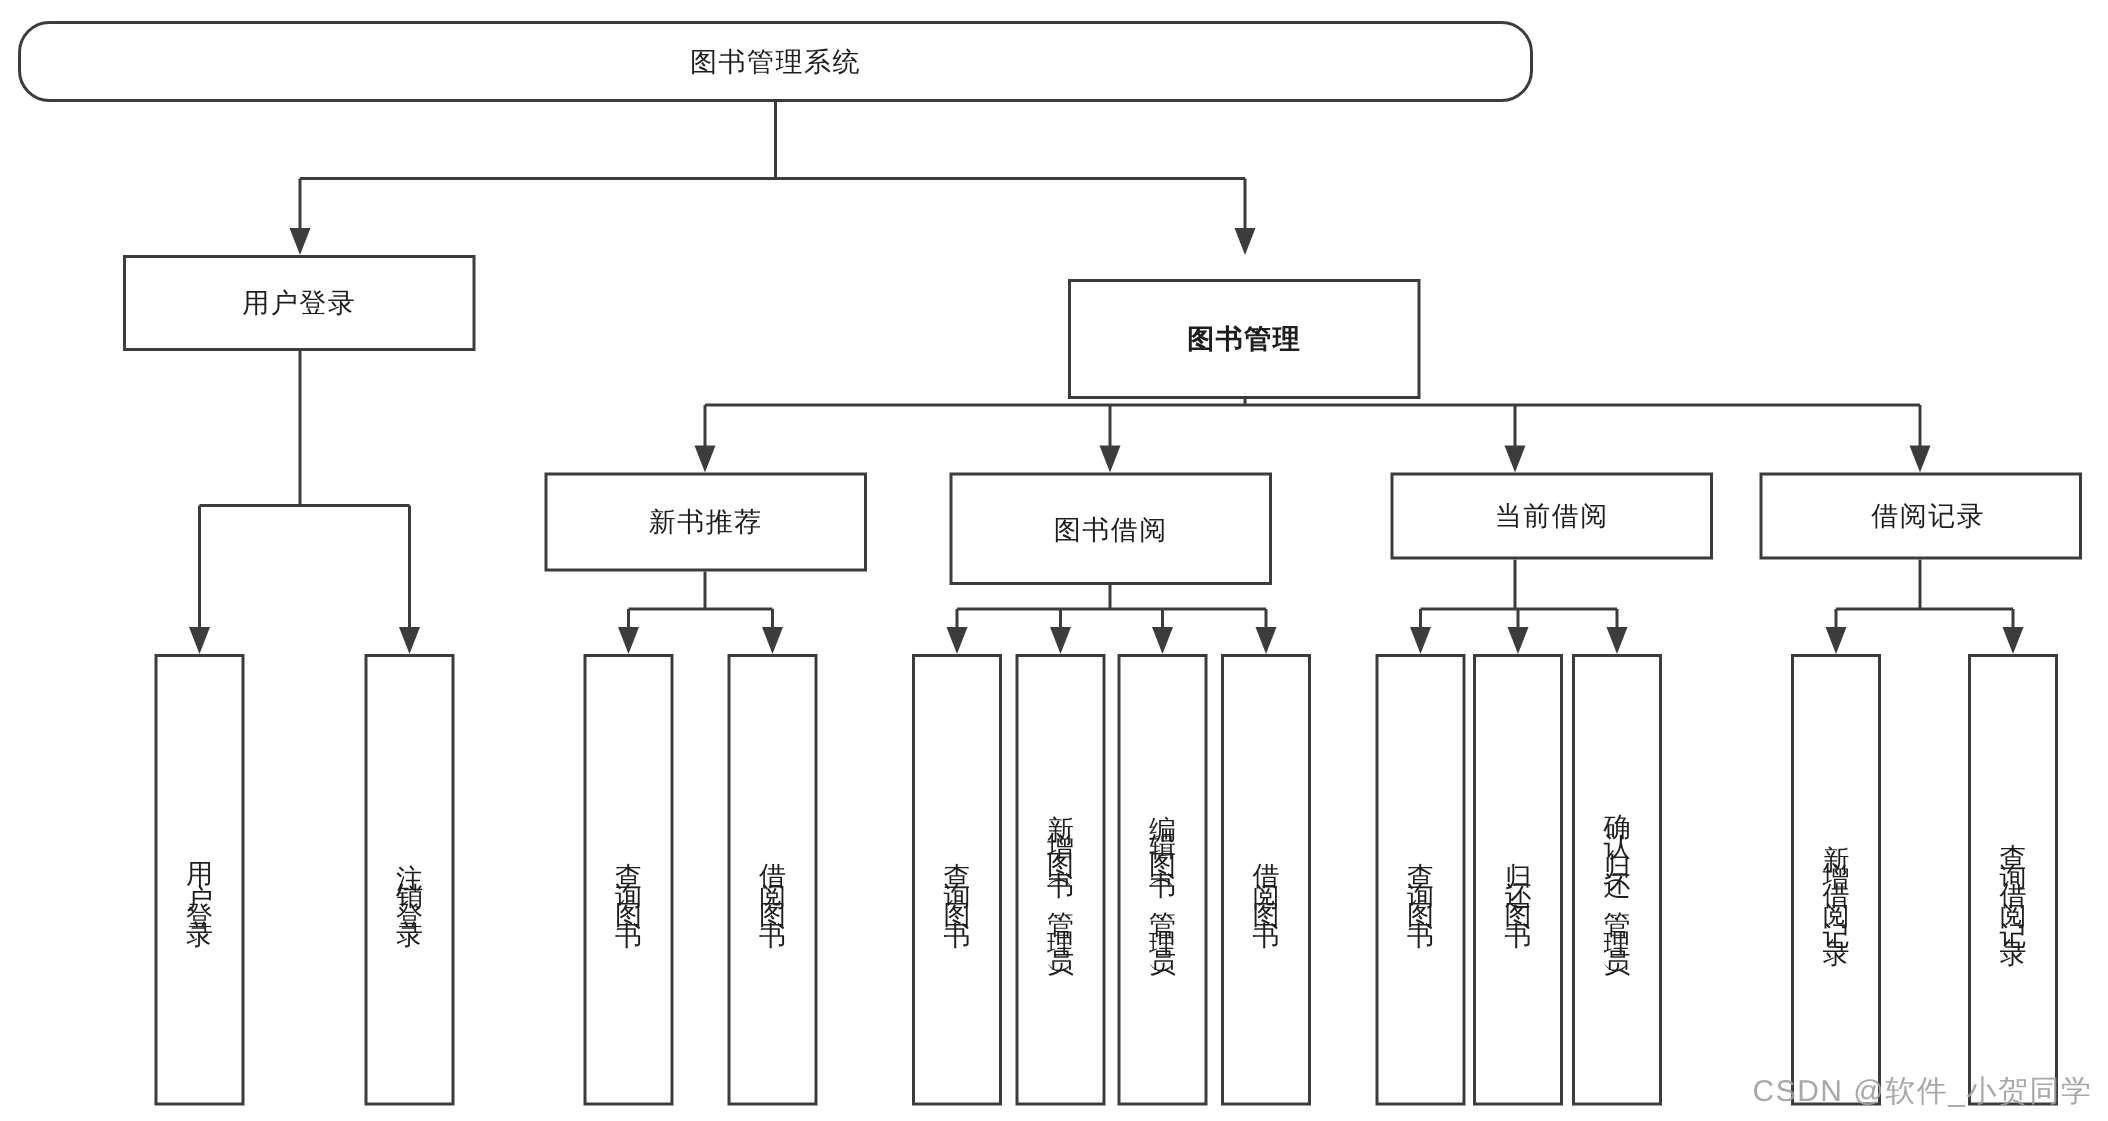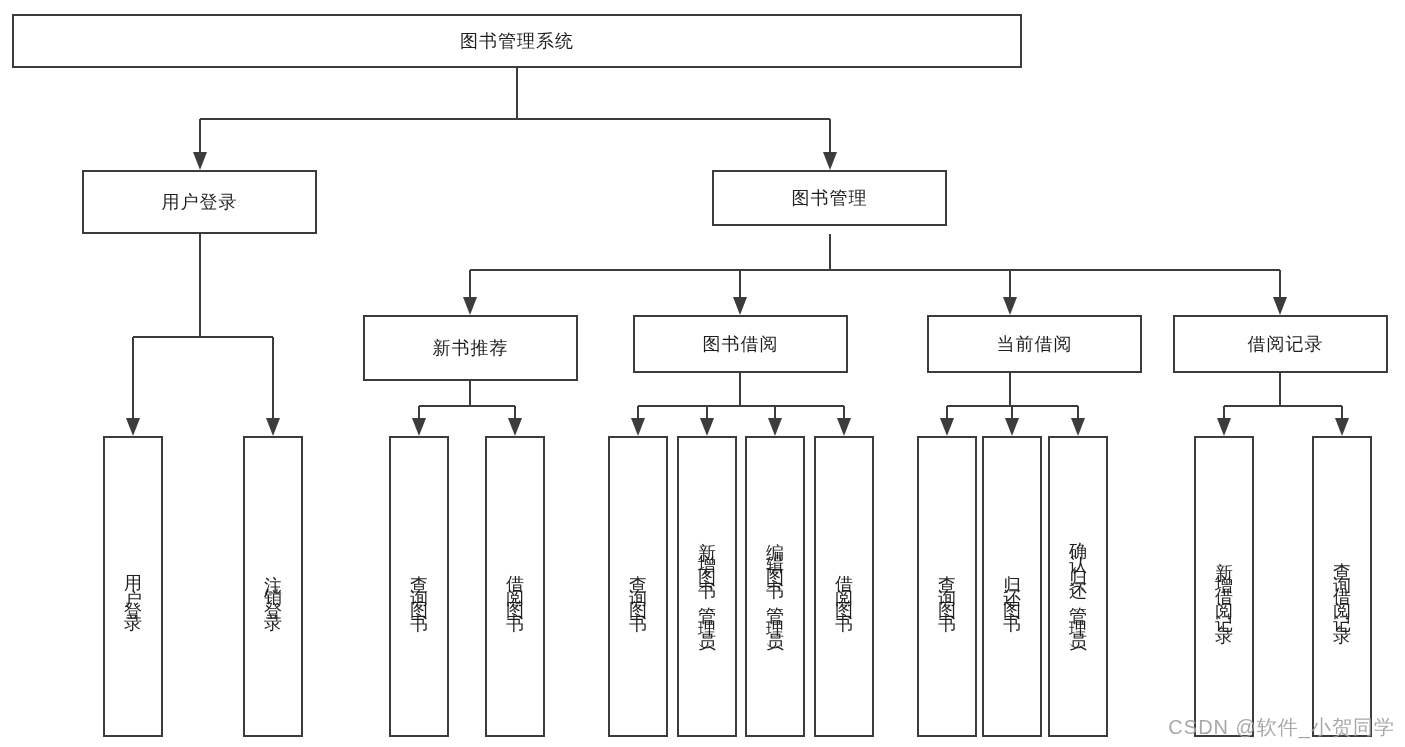--- a/index.html
+++ b/index.html
@@ -103,35 +103,35 @@
       <polygon points="768,418 782,418 775,436"></polygon>
       <polygon points="837,418 851,418 844,436"></polygon>
       <polygon points="940,418 954,418 947,436"></polygon>
       <polygon points="1005,418 1019,418 1012,436"></polygon>
       <polygon points="1071,418 1085,418 1078,436"></polygon>
       <polygon points="1217,418 1231,418 1224,436"></polygon>
       <polygon points="1335,418 1349,418 1342,436"></polygon>
     </g>
   </svg>
 
-  <div class="node hbox" style="left:12px;top:14px;width:1010px;height:54px;">
+  <div class="node hbox" style="left:12px;top:14px;width:1010px;height:54px;border-radius:21px;">
     <span>图书管理系统</span>
   </div>
 
   <div class="node hbox" style="left:82px;top:170px;width:235px;height:64px;">
     <span>用户登录</span>
   </div>
-  <div class="node hbox" style="left:712px;top:170px;width:235px;height:56px;">
+  <div class="node hbox" style="left:712px;top:186px;width:235px;height:80px;font-weight:bold;">
     <span>图书管理</span>
   </div>
 
   <div class="node hbox" style="left:363px;top:315px;width:215px;height:66px;">
     <span>新书推荐</span>
   </div>
-  <div class="node hbox" style="left:633px;top:315px;width:215px;height:58px;">
+  <div class="node hbox" style="left:633px;top:315px;width:215px;height:75px;">
     <span>图书借阅</span>
   </div>
   <div class="node hbox" style="left:903px;top:315px;width:215px;height:58px;margin-left:24px;">
     <span>当前借阅</span>
   </div>
   <div class="node hbox" style="left:1173px;top:315px;width:215px;height:58px;padding-left:10px;">
     <span>借阅记录</span>
   </div>
 
   <div class="node vbox" style="left:103px;top:436px;width:60px;height:301px;">

